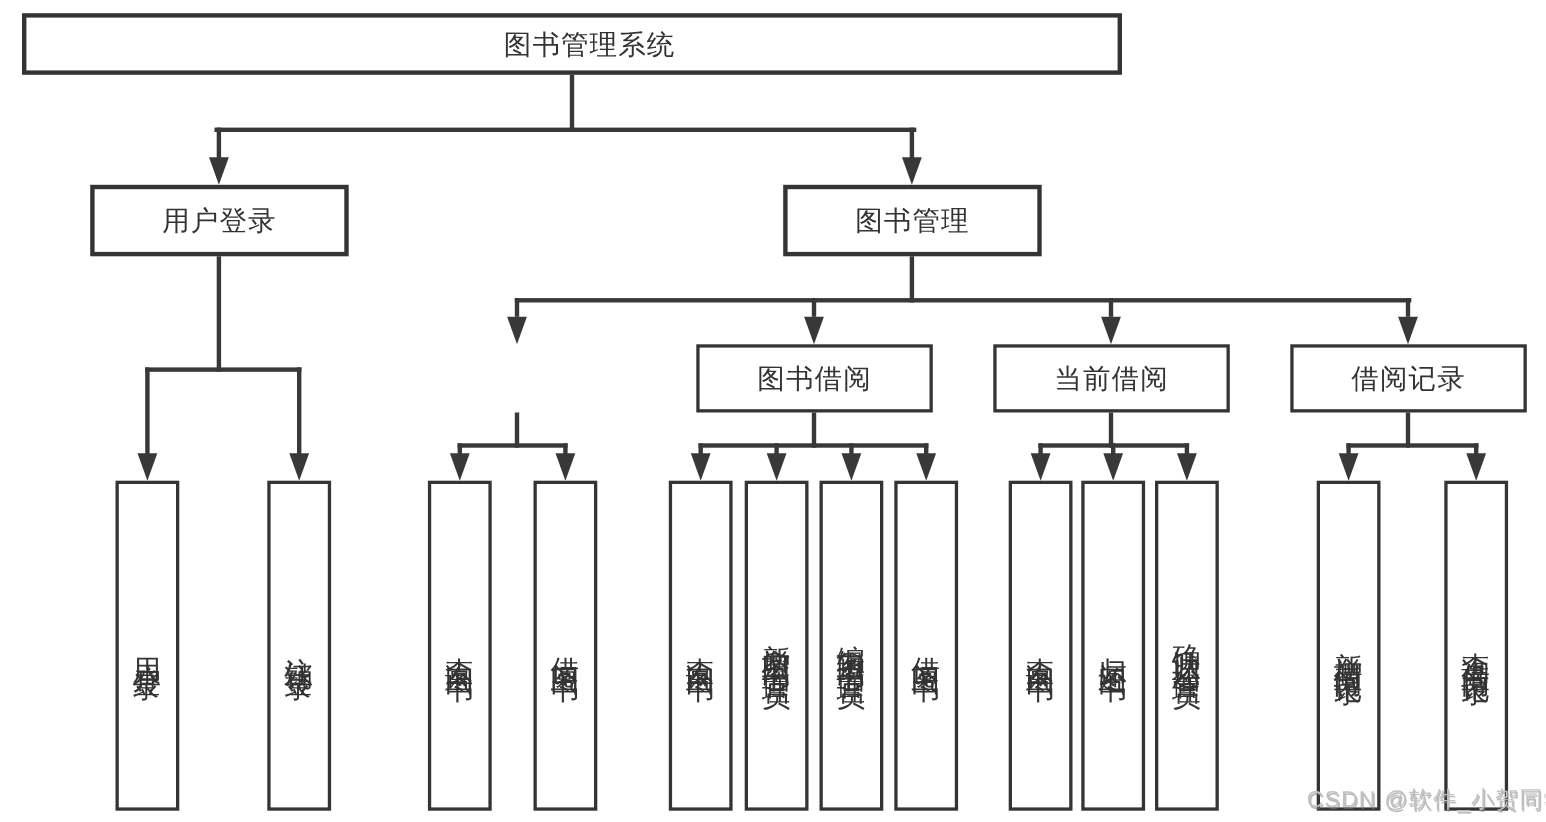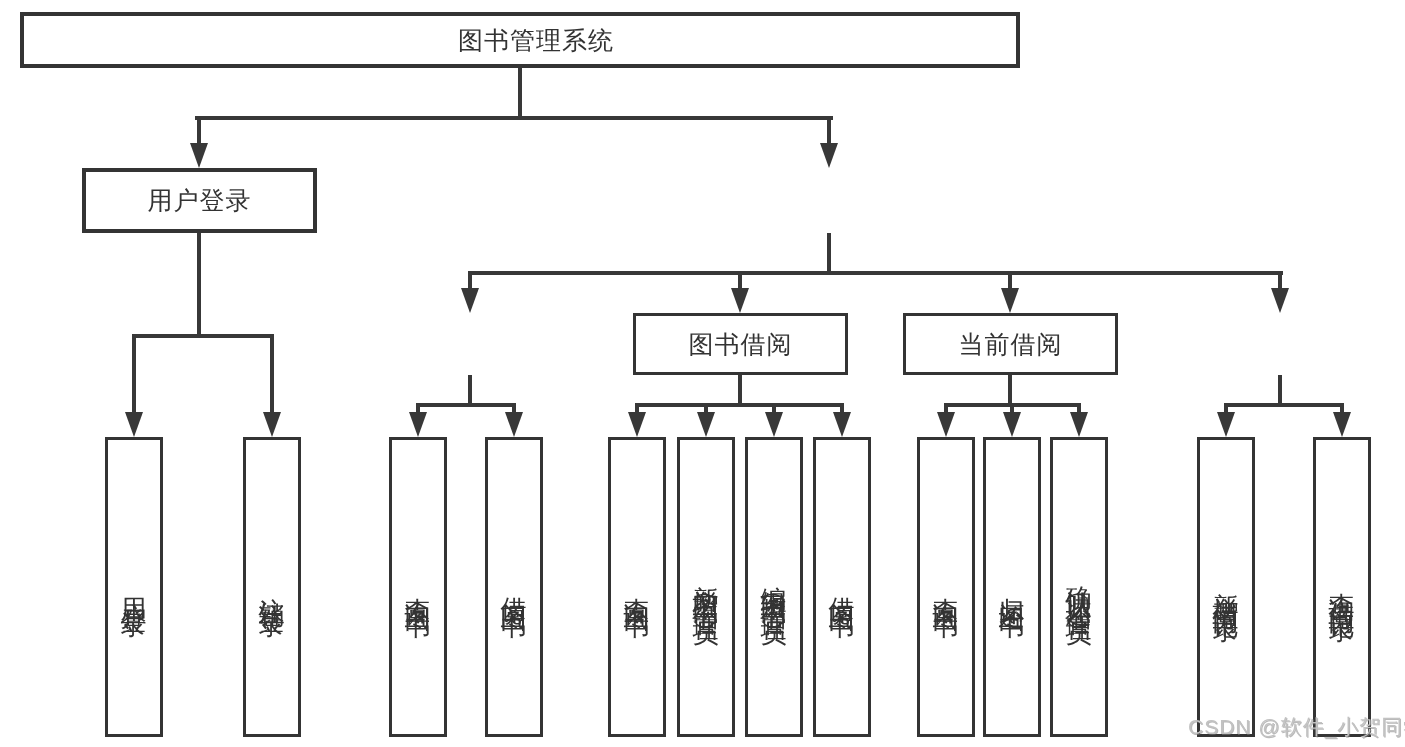--- a/index.html
+++ b/index.html
@@ -59,20 +59,23 @@
   <div class="v" style="left:518px;top:68px;height:52px;"></div>
   <div class="h" style="left:195px;top:116px;width:638px;"></div>
   <div class="v" style="left:197px;top:116px;height:29px;"></div>
   <div class="arrow" style="left:190px;top:143px;"></div>
   <div class="v" style="left:827px;top:116px;height:29px;"></div>
   <div class="arrow" style="left:820px;top:143px;"></div>
 
   <div class="node lv2" style="left:82px;top:168px;width:235px;height:65px;">
     <span class="hlabel">用户登录</span>
   </div>
+  <div class="node lv2" style="left:712px;top:168px;width:235px;height:65px;">
+    <span class="hlabel">图书管理</span>
+  </div>
 
   <div class="v" style="left:197px;top:233px;height:105px;"></div>
   <div class="h" style="left:132px;top:334px;width:142px;"></div>
   <div class="v" style="left:132px;top:334px;height:80px;"></div>
   <div class="arrow" style="left:125px;top:412px;"></div>
   <div class="v" style="left:270px;top:334px;height:80px;"></div>
   <div class="arrow" style="left:263px;top:412px;"></div>
 
   <div class="v" style="left:827px;top:233px;height:42px;"></div>
   <div class="h" style="left:468px;top:271px;width:815px;"></div>
@@ -83,20 +86,23 @@
   <div class="v" style="left:1008px;top:271px;height:17px;"></div>
   <div class="arrow" style="left:1001px;top:288px;"></div>
   <div class="v" style="left:1278px;top:271px;height:17px;"></div>
   <div class="arrow" style="left:1271px;top:288px;"></div>
 
   <div class="node lv3" style="left:903px;top:313px;width:215px;height:62px;">
     <span class="hlabel">当前借阅</span>
   </div>
   <div class="node lv3" style="left:633px;top:313px;width:215px;height:62px;">
     <span class="hlabel">图书借阅</span>
+  </div>
+  <div class="node lv3" style="left:1173px;top:313px;width:215px;height:62px;">
+    <span class="hlabel">借阅记录</span>
   </div>
 
   <div class="v" style="left:468px;top:375px;height:32px;"></div>
   <div class="h" style="left:416px;top:403px;width:100px;"></div>
   <div class="v" style="left:416px;top:403px;height:11px;"></div>
   <div class="arrow" style="left:409px;top:412px;"></div>
   <div class="v" style="left:512px;top:403px;height:11px;"></div>
   <div class="arrow" style="left:505px;top:412px;"></div>
 
   <div class="v" style="left:738px;top:375px;height:32px;"></div>

